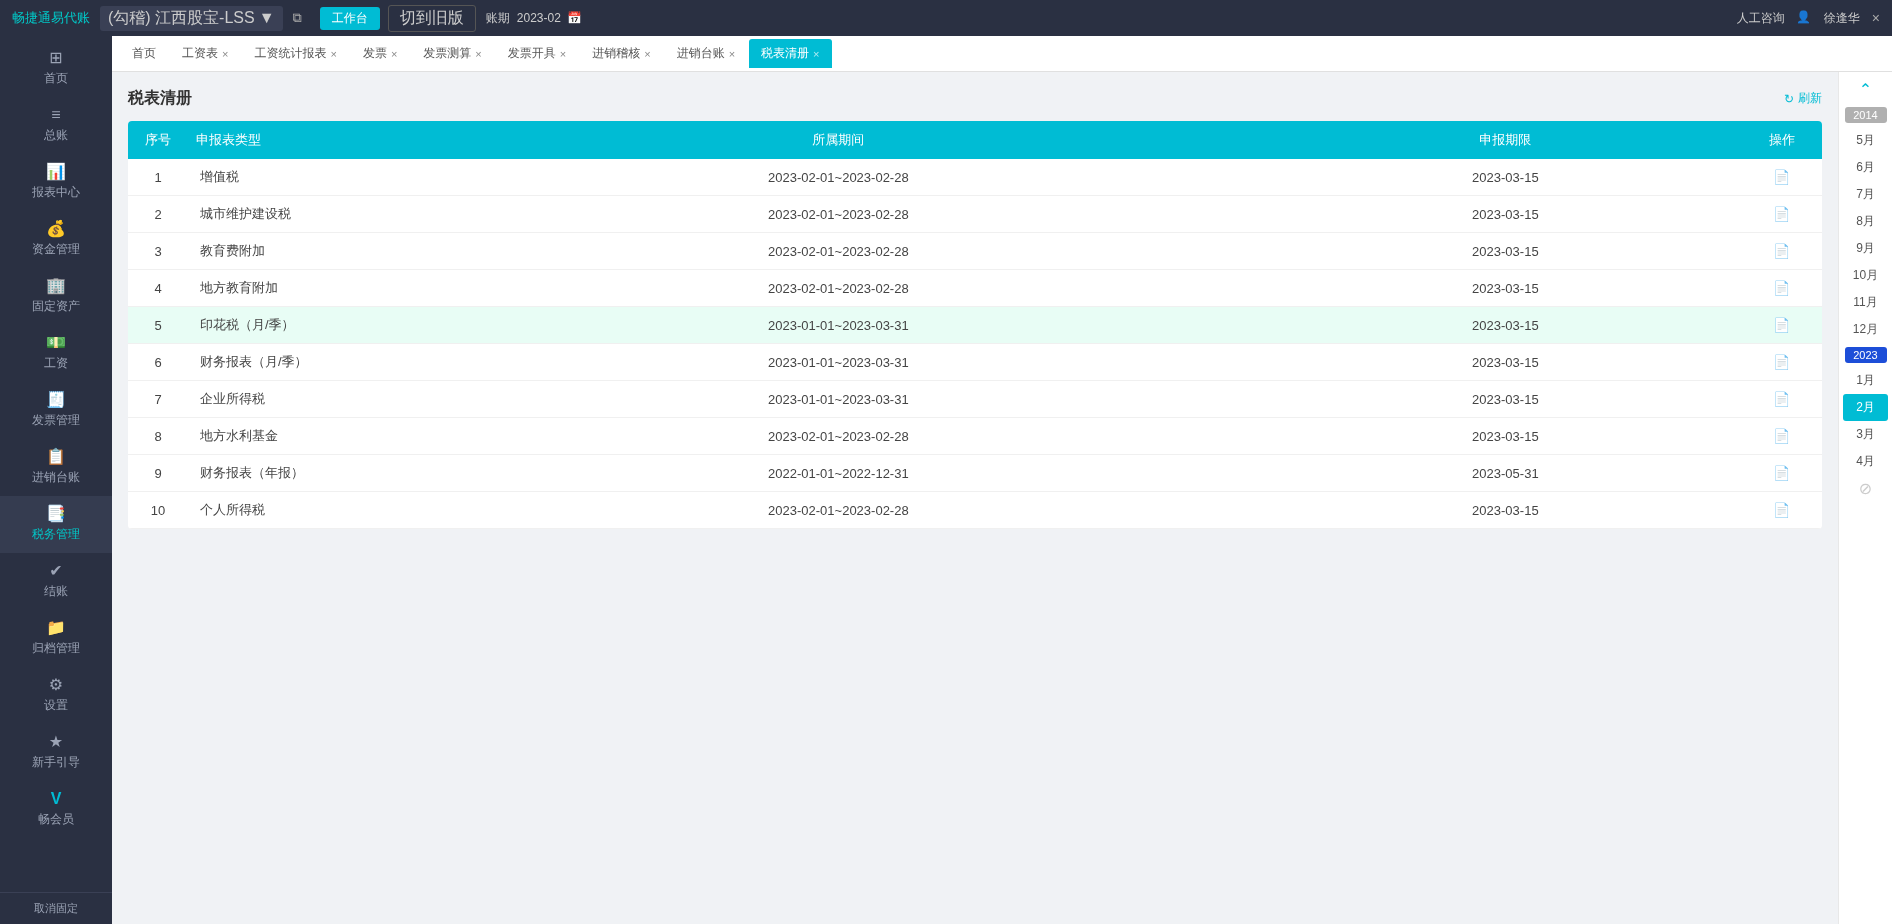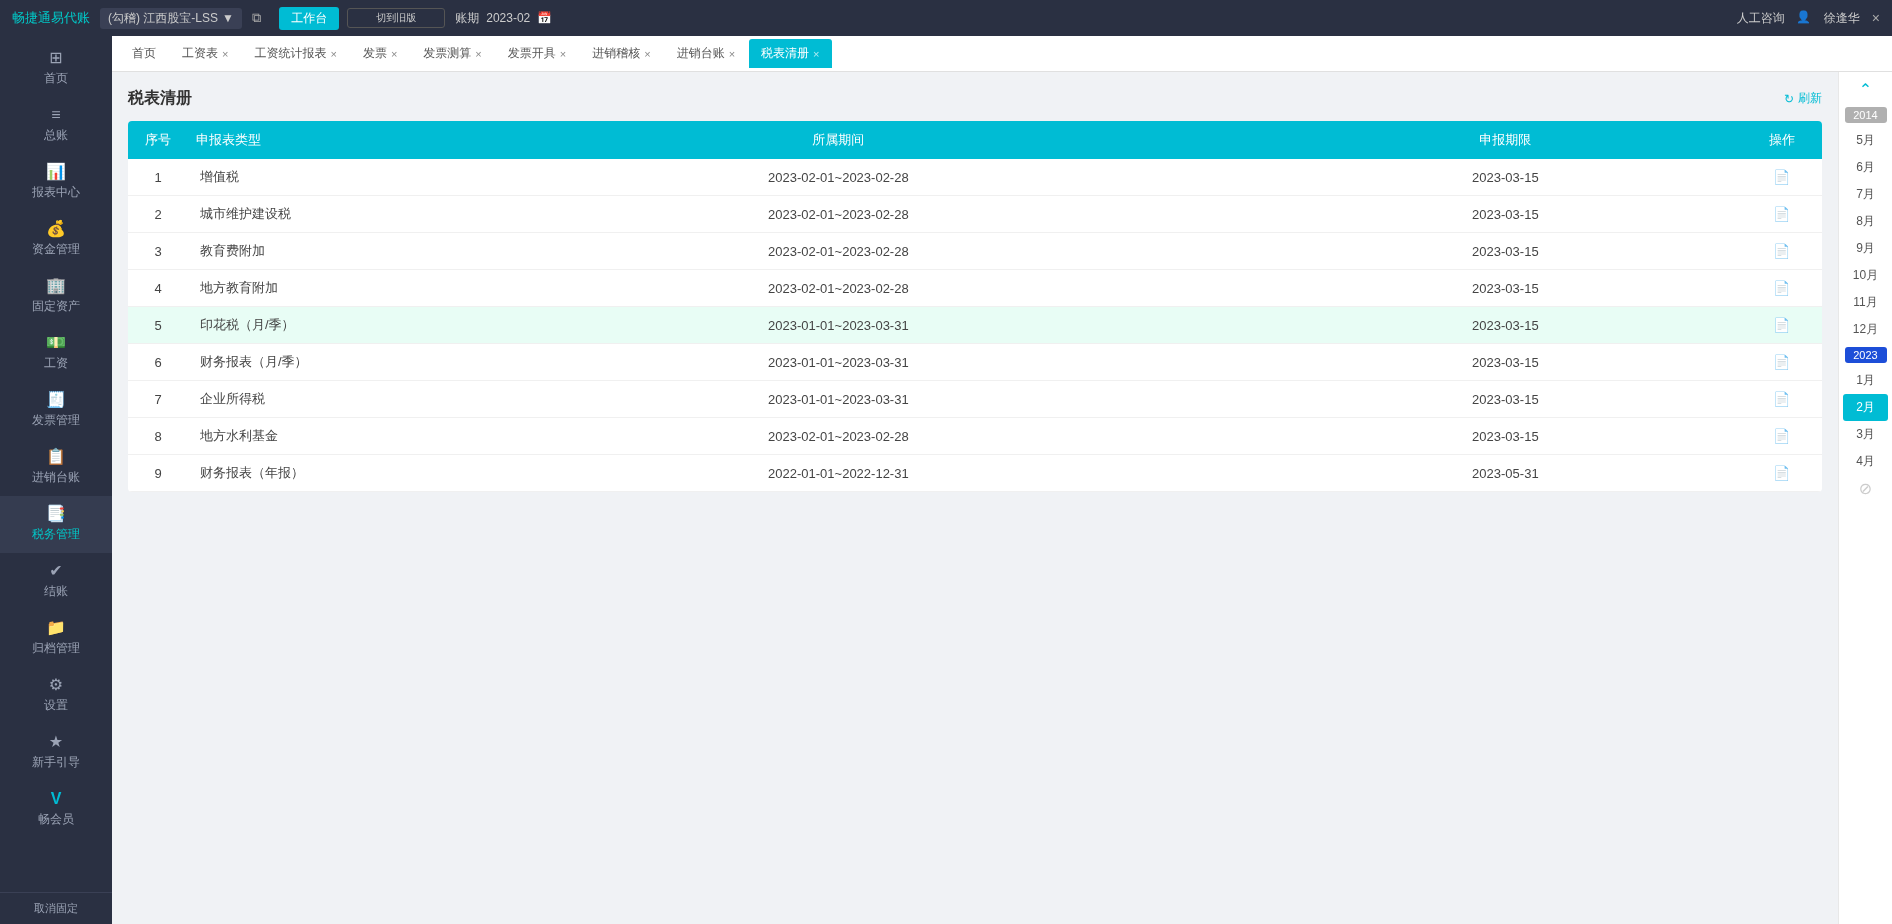--- a/index.html
+++ b/index.html
@@ -15,21 +15,21 @@
       gap: 10px;
       flex-shrink: 0;
     }
     .top-bar-logo {
       color: #00c8c8;
       font-size: 13px;
       font-weight: normal;
     }
     .top-bar-company {
       color: #ccc;
-      font-size: 12px;
+      font-size: 16px;
       background: #3a4055;
       padding: 2px 8px;
       border-radius: 3px;
       display: flex;
       align-items: center;
       gap: 4px;
     }
     .top-bar-actions {
       display: flex;
       align-items: center;
@@ -43,22 +43,22 @@
       border-radius: 3px;
       padding: 3px 12px;
       font-size: 12px;
       cursor: pointer;
     }
     .top-bar-btn-outline {
       background: transparent;
       color: #ccc;
       border: 1px solid #555;
       border-radius: 3px;
-      padding: 2px 28px;
-      font-size: 10px;
+      padding: 2px 11px;
+      font-size: 16px;
       cursor: pointer;
     }
     .top-bar-period {
       color: #ccc;
       font-size: 12px;
       display: flex;
       align-items: center;
       gap: 7px;
     }
     .top-bar-right {
@@ -506,20 +506,29 @@
     </tr>
               <tr>
       <td>9</td>
       <td>财务报表（年报）</td>
       <td>2022-01-01~2022-12-31</td>
       <td>2023-05-31</td>
       <td>
         <span class="action-icon">📄</span>
       </td>
     </tr>
+              <tr>
+      <td>10</td>
+      <td>个人所得税</td>
+      <td>2023-02-01~2023-02-28</td>
+      <td>2023-03-15</td>
+      <td>
+        <span class="action-icon">📄</span>
+      </td>
+    </tr>
             </tbody>
         </table>
       </div>
 
       <div class="timeline-panel">
         <span class="timeline-nav">⌃</span>
         <div class="timeline-year">2014</div>
         <div class="timeline-month">5月</div>
         <div class="timeline-month">6月</div>
         <div class="timeline-month">7月</div>

